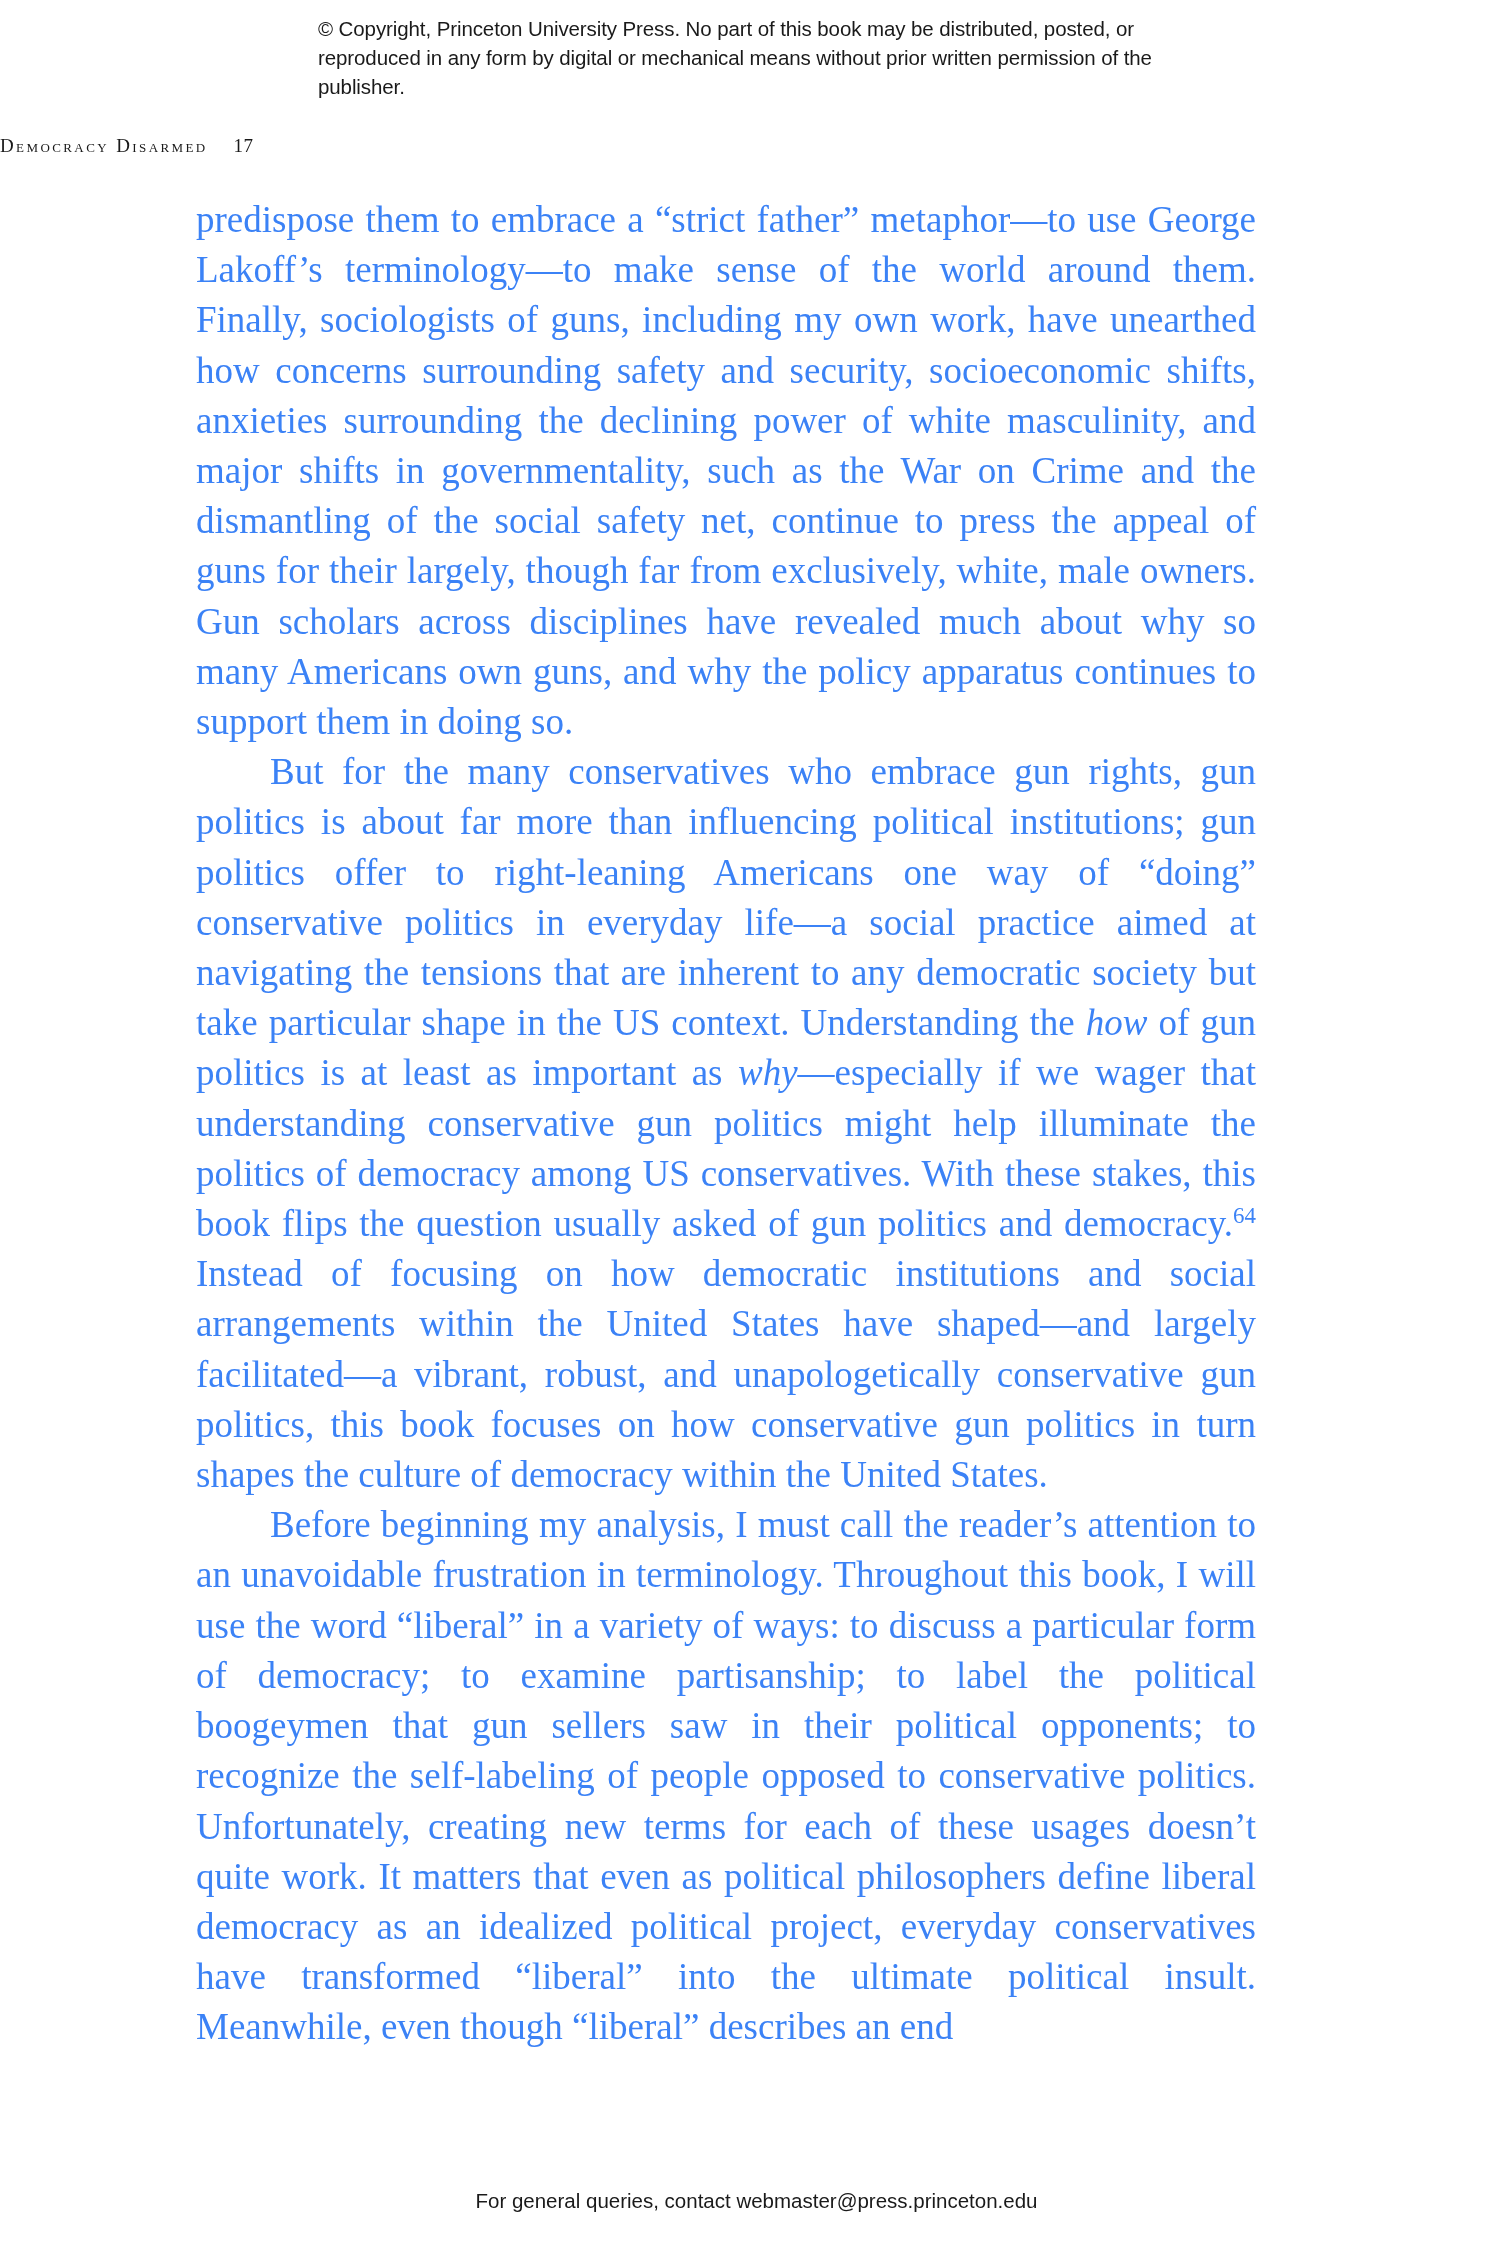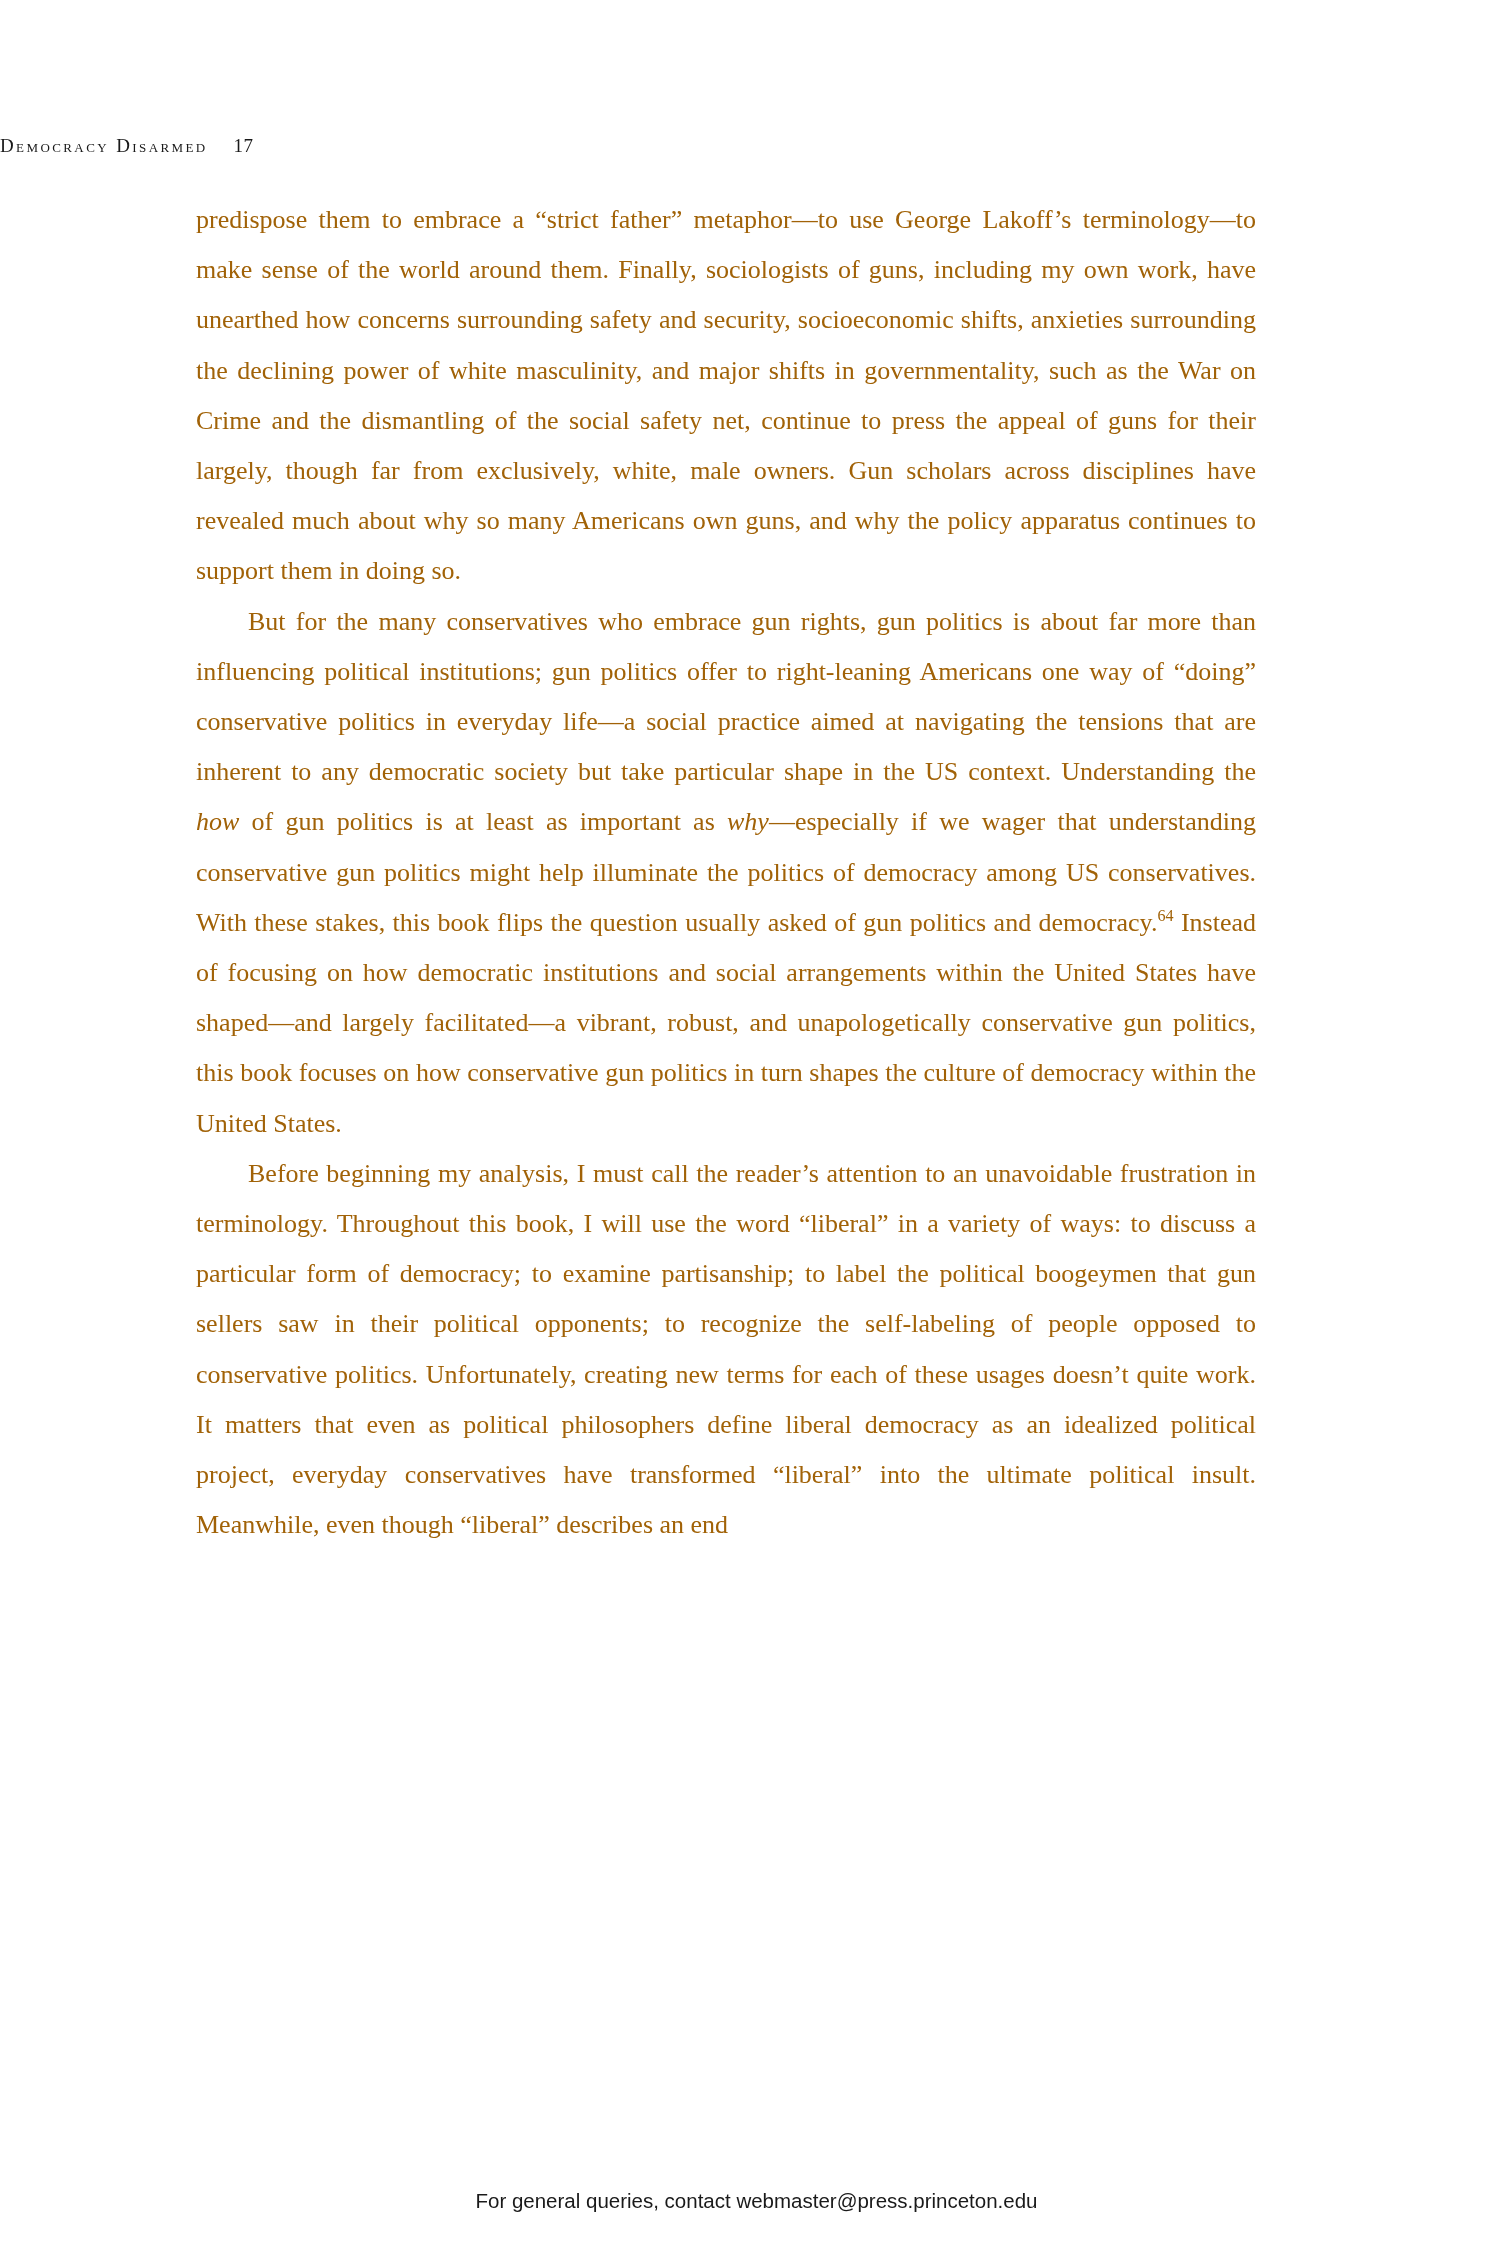--- a/index.html
+++ b/index.html
@@ -57,27 +57,27 @@
 
   
   .textblock {
     position: absolute;
     left: 196px;
     top: 195px;
     width: 1060px;
   }
   p.para {
     margin: 0;
-    font-size: 26px;
+    font-size: 37px;
     line-height: 50.2px;
     text-align: justify;
     text-justify: inter-word;
     hyphens: manual;
     -webkit-hyphens: manual;
-    color: #a16207;
+    color: #3b82f6;
   }
   p.para + p.para {
     text-indent: 2.0em;
   }
   p.para.first {
     text-indent: 0;
   }
   .it {
     font-style: italic;
   }
@@ -98,20 +98,21 @@
     font-size: 20.5px;
     color: #1a1a1a;
     padding-left: 20px;
   }
 </style>
 </head>
 <body>
 
 <div class="page">
 
+  <div class="copyright">© Copyright, Princeton University Press. No part of this book may be distributed, posted, or reproduced in any form by digital or mechanical means without prior written permission of the publisher.</div>
 
   <div class="runhead">
     <span class="title">Democracy Disarmed</span><span class="folio">17</span>
   </div>
 
   <div class="textblock">
 
     <p class="para first">predispose them to embrace a “strict father” metaphor—to use George Lakoff’s terminology—to make sense of the world around them. Finally, sociologists of guns, including my own work, have unearthed how concerns surrounding safety and security, socioeconomic shifts, anxieties surrounding the declining power of white masculinity, and major shifts in governmentality, such as the War on Crime and the dismantling of the social safety net, continue to press the appeal of guns for their largely, though far from exclusively, white, male owners. Gun scholars across disciplines have revealed much about why so many Americans own guns, and why the policy apparatus continues to support them in doing so.</p>
 
     <p class="para"><span>But for the many conservatives who embrace gun rights, gun politics is about far more than influencing political institutions; gun politics offer to right-leaning Americans one way of “doing” conservative politics in everyday life—a social practice aimed at navigating the tensions that are inherent to any democratic society but take particular shape in the US context. Understanding the </span><span class="it">how</span><span> of gun politics is at least as important as </span><span class="it">why</span><span>—especially if we wager that understanding conservative gun politics might help illuminate the politics of democracy among US conservatives. With these stakes, this book flips the question usually asked of gun politics and democracy.</span><sup class="fn">64</sup><span> Instead of focusing on how democratic institutions and social arrangements within the United States have shaped—and largely facilitated—a vibrant, robust, and unapologetically conservative gun politics, this book focuses on how conservative gun politics in turn shapes the culture of democracy within the United States.</span></p>

